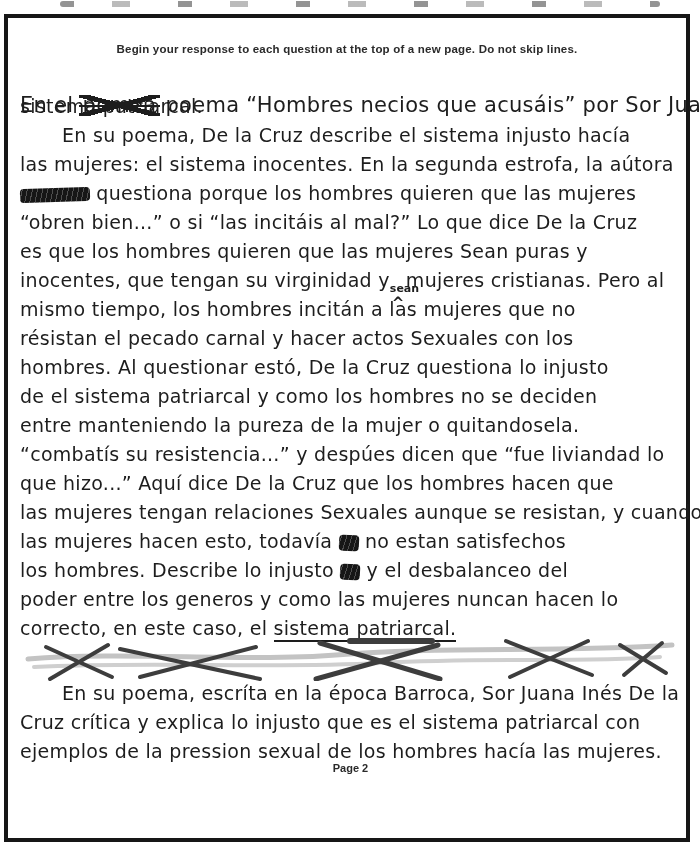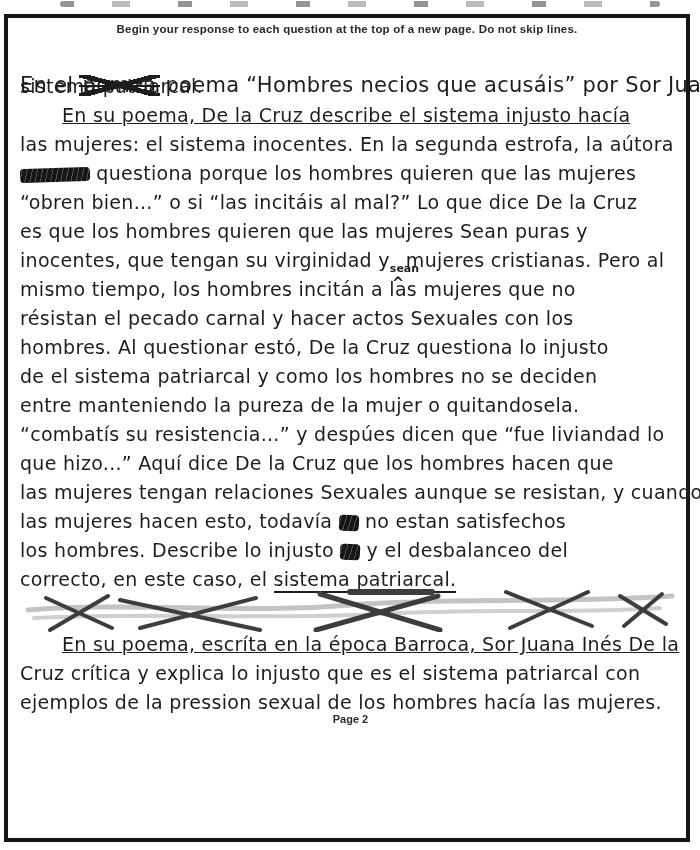--- a/index.html
+++ b/index.html
@@ -30,37 +30,38 @@
   }
   .header {
     text-align: center;
     font-family: "Liberation Sans", sans-serif;
     font-size: 11.5px;
     font-weight: bold;
     color: #2a2a2a;
     letter-spacing: 0.2px;
     padding-top: 5px;
     height: 18px;
+    margin-top: 20px;
   }
   .essay {
     padding: 2px 10px 0 12px;
     color: #1d1d1d;
     font-size: 19px;
     letter-spacing: 0.3px;
   }
   .line {
     height: 29px;
     line-height: 29px;
     white-space: nowrap;
     overflow: visible;
   }
   .line.first {
     font-size: 21px;
   }
-  .indent { padding-left: 42px; text-decoration: underline; }
+  .indent { padding-left: 42px; }
   .struck {
     position: relative;
     display: inline-block;
     padding: 0 2px;
     margin-top: 28px;
   }
   .struck::after {
     content: "";
     position: absolute;
     left: -2px; right: -2px; top: 4px; bottom: 4px;
@@ -162,20 +163,21 @@
       <span class="scribble small"></span>
       <span>no estan satisfechos</span>
     </div>
 
     <div class="line">
       <span>los hombres. Describe lo injusto</span>
       <span class="scribble small"></span>
       <span>y el desbalanceo del</span>
     </div>
 
+    <div class="line">poder entre los generos y como las mujeres nuncan hacen lo</div>
 
     <div class="line">
       <span>correcto, en este caso, el</span>
       <span class="underlined">sistema patriarcal.</span>
     </div>
 
     <div class="crossout-band">
       <svg width="662" height="44" viewBox="0 0 662 44">
 
         <path d="M8,22 C110,14 230,26 330,17 C430,9 540,16 652,8" stroke="#c3c3c3" stroke-width="5" fill="none" stroke-linecap="round"></path>

